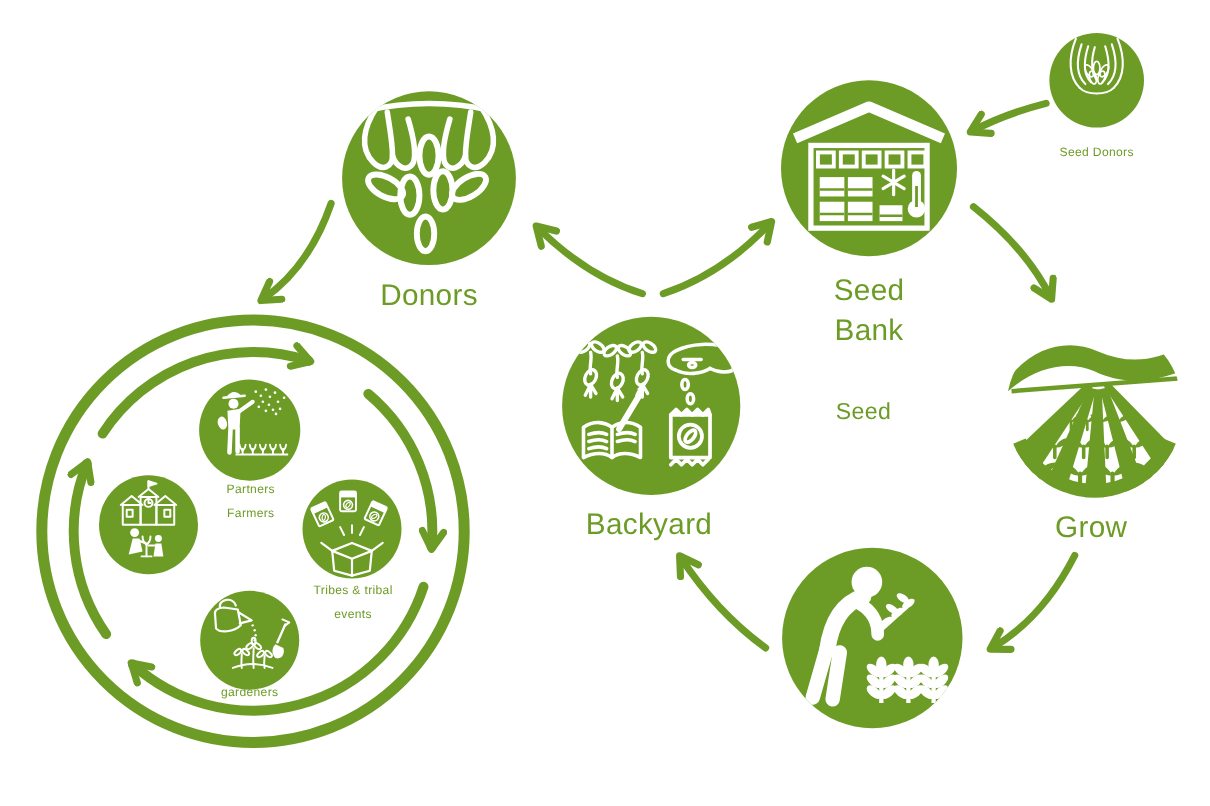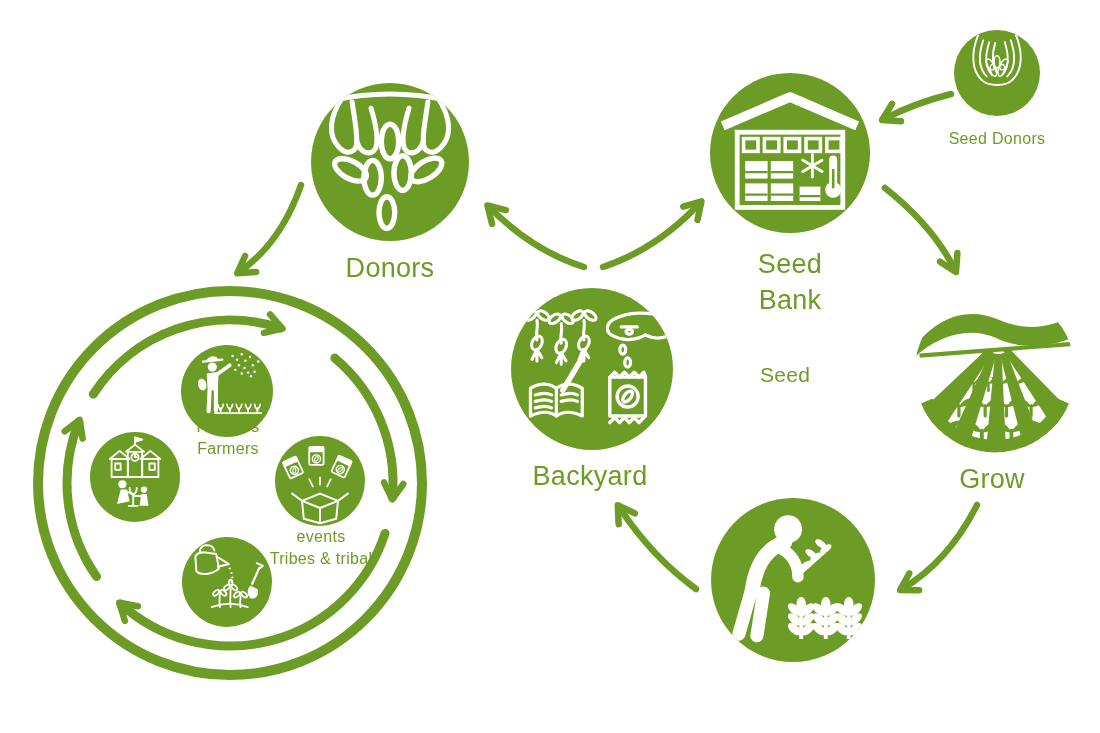--- a/index.html
+++ b/index.html
@@ -9,21 +9,21 @@
     font-family:"Liberation Sans", sans-serif; overflow:hidden;
   }
   .layer { position:absolute; left:0; top:0; width:1100px; height:733px; }
   .node { position:absolute; border-radius:50%; background:var(--green);
           display:flex; align-items:center; justify-content:center; overflow:hidden; }
   .node--light { background:transparent; overflow:visible; }
   .node svg { width:100%; height:100%; display:block; }
   .label { position:absolute; color:var(--green); text-align:center; letter-spacing:.3px; }
   .label--big  { font-size:27px; line-height:36px; }
   .label--mid  { font-size:21px; line-height:31px; }
-  .label--sml  { font-size:16px; line-height:22px; }
+  .label--sml  { font-size:11px; line-height:22px; }
   .label span { display:block; }
   .ink { stroke:var(--green); }
   path.arrow, circle.ringc, path.arc { fill:none; stroke:var(--green); stroke-linecap:round; }
   path.arrow { stroke-width:6.5; }
   path.arc   { stroke-width:9; }
   circle.ringc { stroke-width:10; }
 </style>
 </head>
 <body>
 
@@ -312,21 +312,21 @@
       <g>
         <line x1="36" y1="74" x2="88" y2="74" stroke="#fff" stroke-width="2"></line>
         <use href="#tpl" transform="translate(43,73)"></use>
         <use href="#tpl" transform="translate(53,73)"></use>
         <use href="#tpl" transform="translate(63,73)"></use>
         <use href="#tpl" transform="translate(73,73)"></use>
         <use href="#tpl" transform="translate(83,73)"></use>
       </g>
     </svg>
   </div>
-  <div class="label label--sml" style="left:148px; top:416px; width:160px;">
+  <div class="label label--sml" style="left:148px; top:434px; width:160px;">
     <span>Partners</span>
     <span>Farmers</span>
   </div>
 
   <div class="node" style="left:90px; top:432px; width:90px; height:90px;">
     <svg viewBox="0 0 100 100">
       <g stroke="#fff" stroke-width="2" fill="none" stroke-linecap="round" stroke-linejoin="round">
         <rect x="24" y="30" width="18" height="20"></rect>
         <rect x="58" y="30" width="18" height="20"></rect>
         <rect x="42" y="22" width="16" height="28"></rect>
@@ -377,22 +377,22 @@
       </g>
       <g stroke="#fff" stroke-width="2.2" fill="none" stroke-linecap="round" stroke-linejoin="round">
         <polygon points="30,72 50,64 70,72 50,80"></polygon>
         <path d="M30,72 L32,92 L50,97 L68,92 L70,72"></path>
         <path d="M50,80 L50,97"></path>
         <path d="M30,72 L19,64 M70,72 L81,64"></path>
       </g>
     </svg>
   </div>
   <div class="label label--sml" style="left:231px; top:526px; width:180px;">
+    <span>Tribes &amp; tribal</span>
     <span>events</span>
-    <span>Tribes &amp; tribal</span>
   </div>
 
   <div class="node" style="left:182px; top:537px; width:90px; height:90px;">
     <svg viewBox="0 0 100 100">
       <g stroke="#fff" stroke-width="2.2" fill="none" stroke-linecap="round" stroke-linejoin="round">
         <path d="M15,24 C14,20 18,17 24,17 L38,19 L41,35 C34,42 20,43 16,38 Z"></path>
         <path d="M20,17 C18,8 34,6 36,15"></path>
         <path d="M39,22 L52,30 L40,33"></path>
       </g>
       <g fill="#fff">
@@ -415,15 +415,16 @@
         <ellipse cx="69" cy="64" rx="4" ry="2.2" transform="rotate(40 69 64)"></ellipse>
       </g>
       <g>
         <path d="M86,34 L78,52" stroke="#fff" stroke-width="2.4" stroke-linecap="round"></path>
         <path d="M83,29 L90,32 L85,36" stroke="#fff" stroke-width="2" fill="none" stroke-linecap="round" stroke-linejoin="round"></path>
         <path d="M76,54 L84,58 C86,64 82,70 76,68 C72,64 72,58 76,54 Z" fill="#fff"></path>
       </g>
     </svg>
   </div>
   <div class="label label--sml" style="left:147px; top:619px; width:160px;">
+    <span>gardeners</span>
   </div>
 
 </div>
 
 </body></html>

